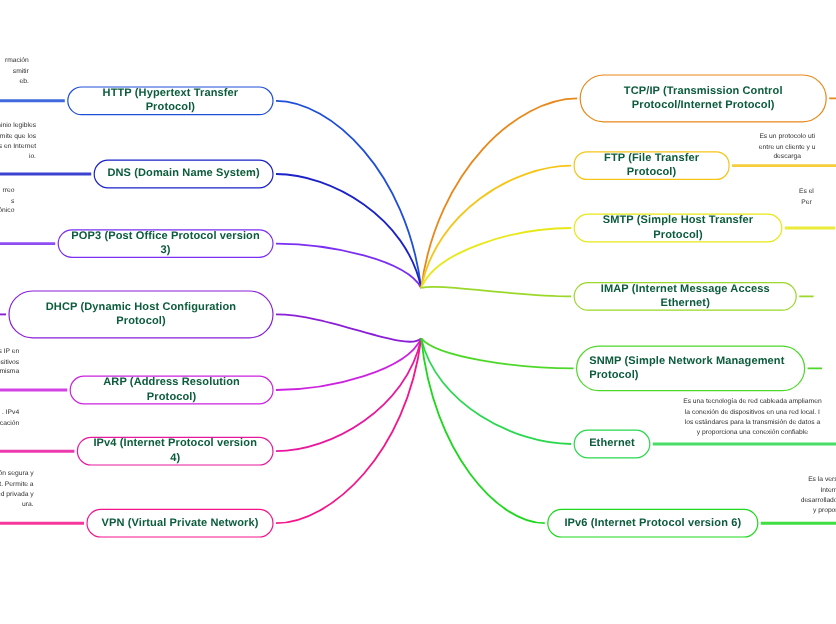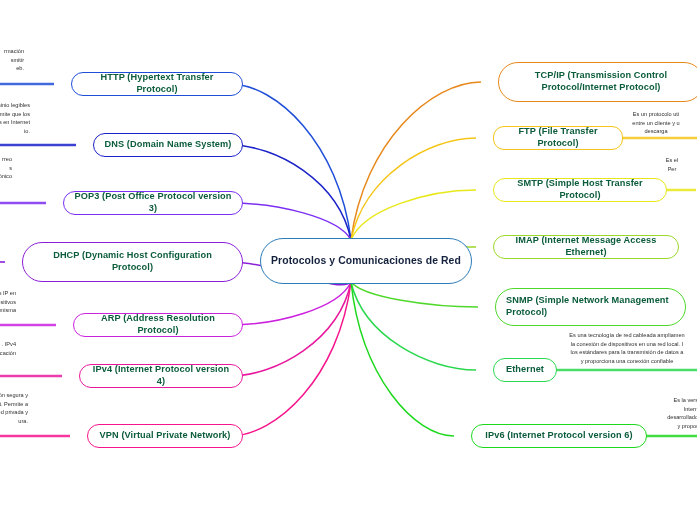--- a/index.html
+++ b/index.html
@@ -37,21 +37,20 @@
     font-weight: bold;
     font-size: 9.2px;
     letter-spacing: 0.1px;
     display: flex;
     align-items: center;
     justify-content: center;
     text-align: center;
     line-height: 1.3;
     padding: 3px 10px;
     z-index: 5;
-    margin-left: 15px;
   }
   .node.left-align {
     justify-content: flex-start;
     text-align: left;
   }
   .node-root {
     border-color: #2b7cb8;
     border-width: 1.8px;
     color: #14213d;
     font-size: 10.4px;
@@ -168,14 +167,13 @@
         <div>y proporciona una conexión confiable</div>
       </div>
       <div class="desc align-right" style="left: 638px; top: 396px; width: 60px;">
         <div>Es la vers</div>
         <div>Intern</div>
         <div>desarrollado</div>
         <div>y propor</div>
       </div>
     </div>
 
-  <div class="node node-root" id="root-node" style="left: 245px; top: 238px; width: 212px; height: 46px; border-color: rgb(43, 124, 184);">Protocolos y Comunicaciones de Red</div>
 </div>
 
 </body></html>

